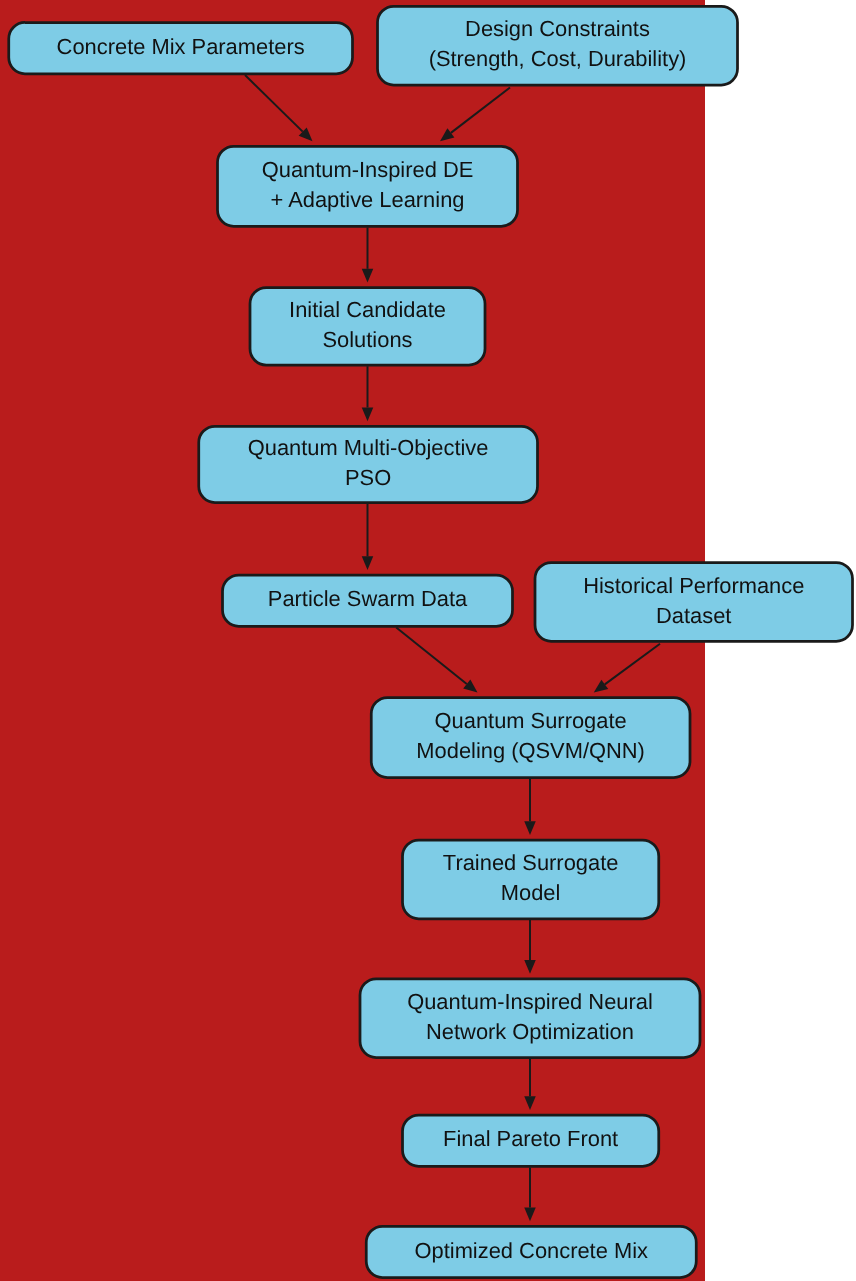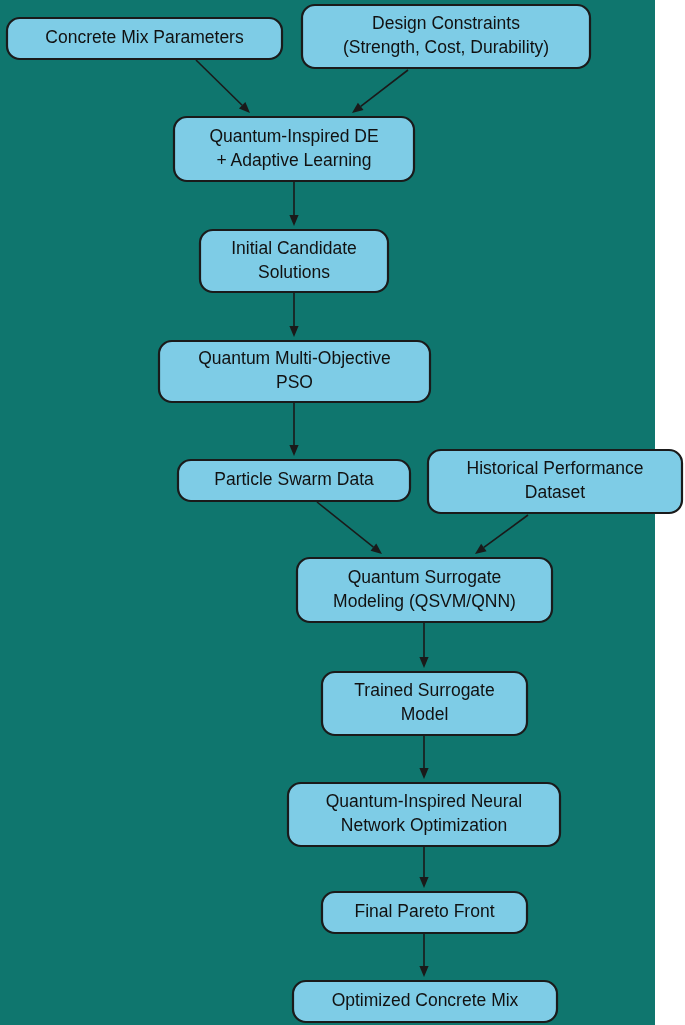--- a/index.html
+++ b/index.html
@@ -9,23 +9,23 @@
     background: #ffffff;
   }
   body {
     width: 685px;
     height: 1025px;
     overflow: hidden;
     font-family: "Liberation Sans", sans-serif;
   }
   #flowchart-root {
     position: relative;
-    width: 655px;
+    width: 564px;
     height: 1025px;
-    background: #0f766e;
+    background: #b91c1c;
   }
   svg#flow-svg {
     display: block;
     width: 685px;
     height: 1025px;
   }
   .node-shape {
     fill: #7ECCE6;
     stroke: #1a1a1a;
     stroke-width: 2.2;

